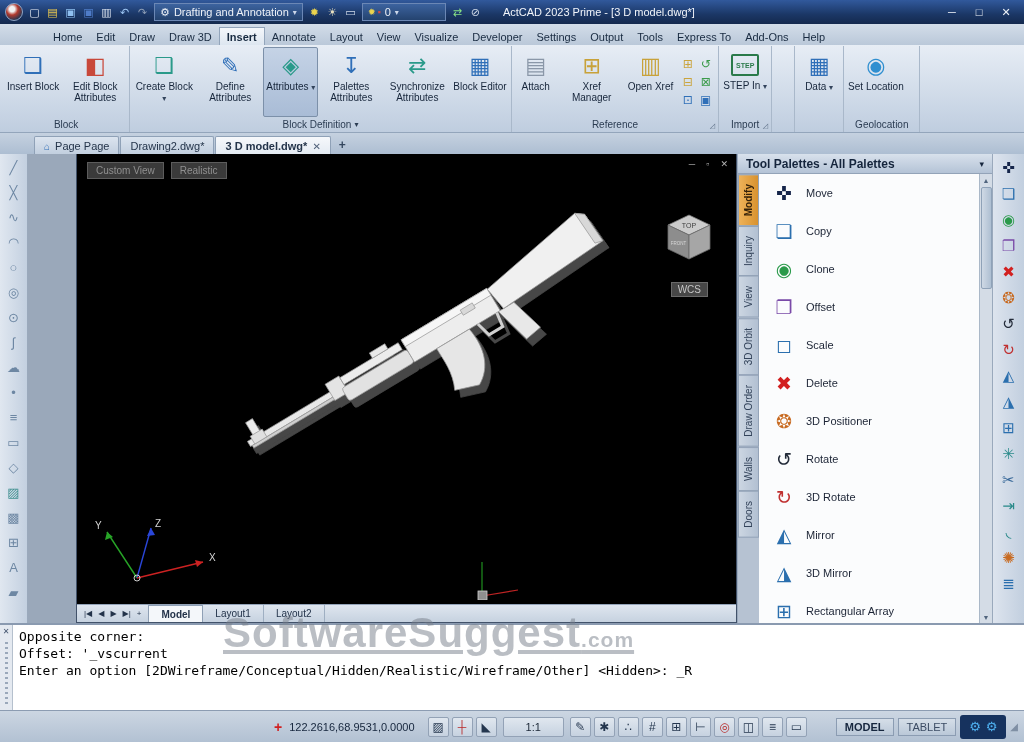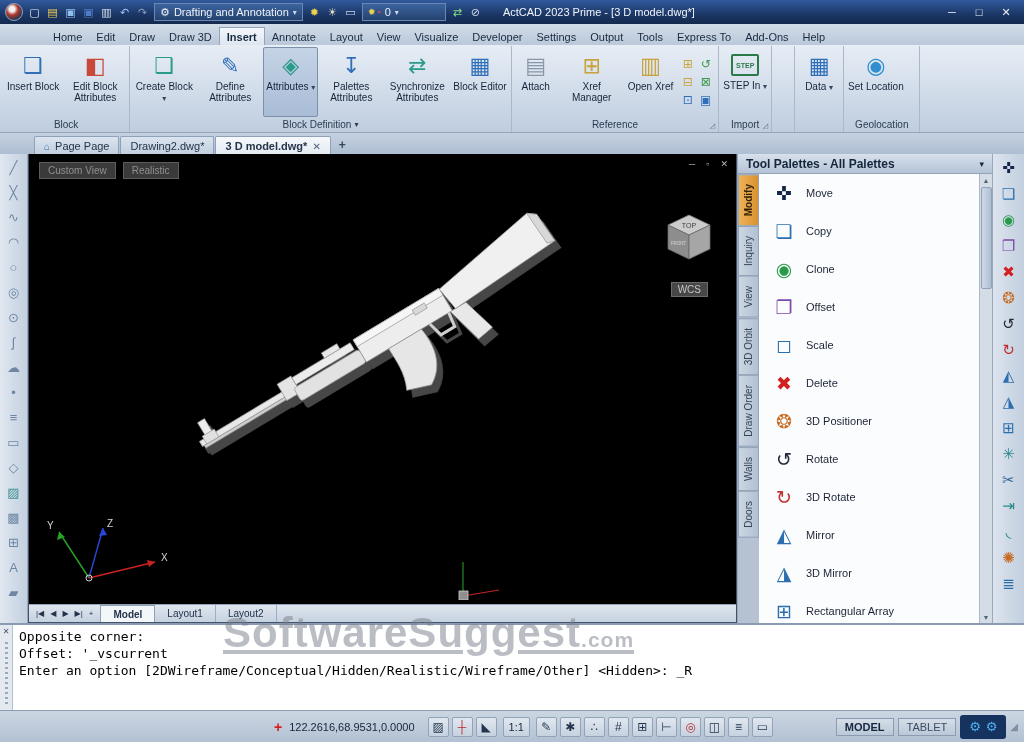--- a/index.html
+++ b/index.html
@@ -51,21 +51,21 @@
 .dtab.active{background:linear-gradient(#f6f8fb,#e4ebf3);font-weight:bold;}
 .dticon{font-size:10px;}
 .dticon:empty,.dtclose:empty{display:none;}
 .dtclose{font-size:10px;color:#51627a;}
 .dtab-new{padding:2px 8px;font-size:12px;font-weight:bold;color:#33465e;}
 
 
 .main{flex:1 1 auto;display:flex;min-height:0;}
 .left-toolbar{width:28px;flex:0 0 28px;background:linear-gradient(90deg,#e0e7f0,#c3d0e0);border-right:1px solid #9aa9bc;display:flex;flex-direction:column;align-items:center;padding-top:2px;gap:3px;overflow:hidden;}
 .ltool{width:22px;height:22px;display:flex;align-items:center;justify-content:center;font-size:13px;}
-.canvas{flex:1 1 auto;position:relative;background:#000;overflow:hidden;border:1px solid #42526a;border-top:none;}
+.canvas{flex:1 1 auto;position:relative;background:#000;overflow:hidden;border:1px solid #42526a;border-top:none;margin-left:48px;}
 .rifle{position:absolute;left:0;top:0;filter:drop-shadow(6px 7px 0 #474747);}
 .vp-labels{position:absolute;left:10px;top:8px;display:flex;gap:7px;}
 .vp-label{background:#3a3a3a;border:1px solid #5c5c5c;color:#909090;font-size:10px;padding:2px 8px;}
 .child-controls{position:absolute;right:8px;top:5px;display:flex;gap:11px;color:#b4b4b4;font-size:9px;}
 .viewcube{position:absolute;right:18px;top:54px;}
 .wcs{position:absolute;right:28px;top:128px;background:rgba(84,84,84,.85);border:1px solid #6a6a6a;color:#c6c6c6;font-size:10px;padding:1px 6px;}
 .ucs{position:absolute;left:8px;bottom:28px;}
 .miniaxis{position:absolute;left:60%;bottom:22px;}
 .model-tabbar{position:absolute;left:0;right:0;bottom:0;height:18px;background:linear-gradient(#dfe6ef,#c6d2e0);border-top:1px solid #93a3b8;display:flex;align-items:stretch;font-size:10px;color:#23334a;}
 .mt-nav{display:flex;align-items:center;gap:2px;padding:0 5px;font-size:8px;}
@@ -105,21 +105,21 @@
 .cmd-prompt-row{border-top:1px solid #8f8f8f;margin-top:1px;padding-top:2px;}
 .watermark{position:absolute;left:210px;top:-16px;font-size:42px;font-weight:bold;color:#787f8a;opacity:.5;letter-spacing:1px;pointer-events:none;z-index:3;font-family:"Liberation Sans",sans-serif;text-decoration:underline;}
 .wm-suffix{font-size:21px;}
 
 
 .statusbar{height:32px;flex:0 0 32px;background:linear-gradient(#ccd6e2,#b2c1d3);border-top:1px solid #8c9cb2;display:flex;align-items:center;padding:0 6px;gap:3px;}
 .sb-cross{color:#d02020;font-size:14px;font-weight:bold;margin-left:268px;}
 .sb-coords{font-size:11px;color:#15253c;margin:0 10px 0 4px;white-space:nowrap;}
 .sb-icons{display:flex;align-items:center;gap:3px;}
 .sic{width:21px;height:20px;border:1px solid #93a2b6;background:linear-gradient(#e0e7ef,#c6d2e0);display:flex;align-items:center;justify-content:center;font-size:12px;border-radius:2px;}
-.sb-scale{height:20px;border:1px solid #93a2b6;background:linear-gradient(#e0e7ef,#c6d2e0);display:flex;align-items:center;padding:0 5px;font-size:11px;border-radius:2px;margin:16px 3px;}
+.sb-scale{height:20px;border:1px solid #93a2b6;background:linear-gradient(#e0e7ef,#c6d2e0);display:flex;align-items:center;padding:0 22px;font-size:11px;border-radius:2px;margin:16px 3px;}
 .sb-right{margin-left:auto;display:flex;align-items:center;gap:4px;}
 .sb-chip{padding:2px 8px;font-size:11px;font-weight:bold;color:#16263e;border:1px solid #8b9cb2;background:linear-gradient(#d5dee8,#bac8d8);}
 .sb-chip.dim{font-weight:normal;color:#3c4c64;}
 .gear-panel{width:46px;height:24px;background:#16325e;border-radius:3px;display:flex;align-items:center;justify-content:center;gap:5px;font-size:13px;}
 .grip{color:#7f8fa4;font-size:10px;}
 </style>
 </head>
 <body>
 
 <div class="app">

